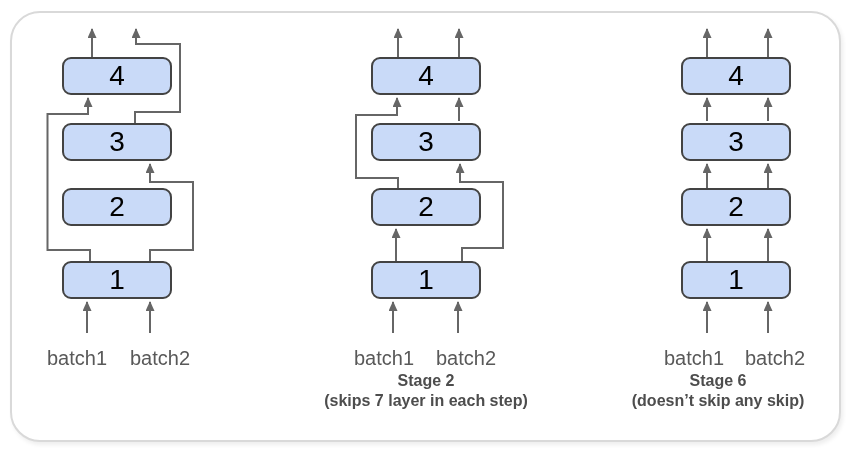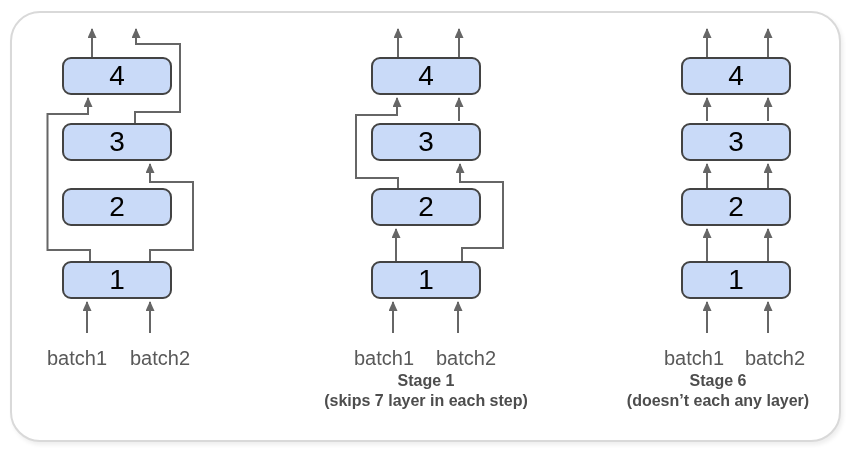--- a/index.html
+++ b/index.html
@@ -133,21 +133,21 @@
   <div class="box s3 row1">1</div>
 
   <div class="batch-label" style="left:37px;">batch1</div>
   <div class="batch-label" style="left:120px;">batch2</div>
   <div class="batch-label" style="left:344px;">batch1</div>
   <div class="batch-label" style="left:426px;">batch2</div>
   <div class="batch-label" style="left:654px;">batch1</div>
   <div class="batch-label" style="left:735px;">batch2</div>
 
   <div class="caption" style="left:296px;">
-    <div>Stage 1</div>
+    <div>Stage 2</div>
     <div>(skips 7 layer in each step)</div>
   </div>
   <div class="caption" style="left:588px;">
     <div>Stage 6</div>
-    <div>(doesn’t each any layer)</div>
+    <div>(doesn’t skip any skip)</div>
   </div>
 
 </div>
 
 </body></html>

